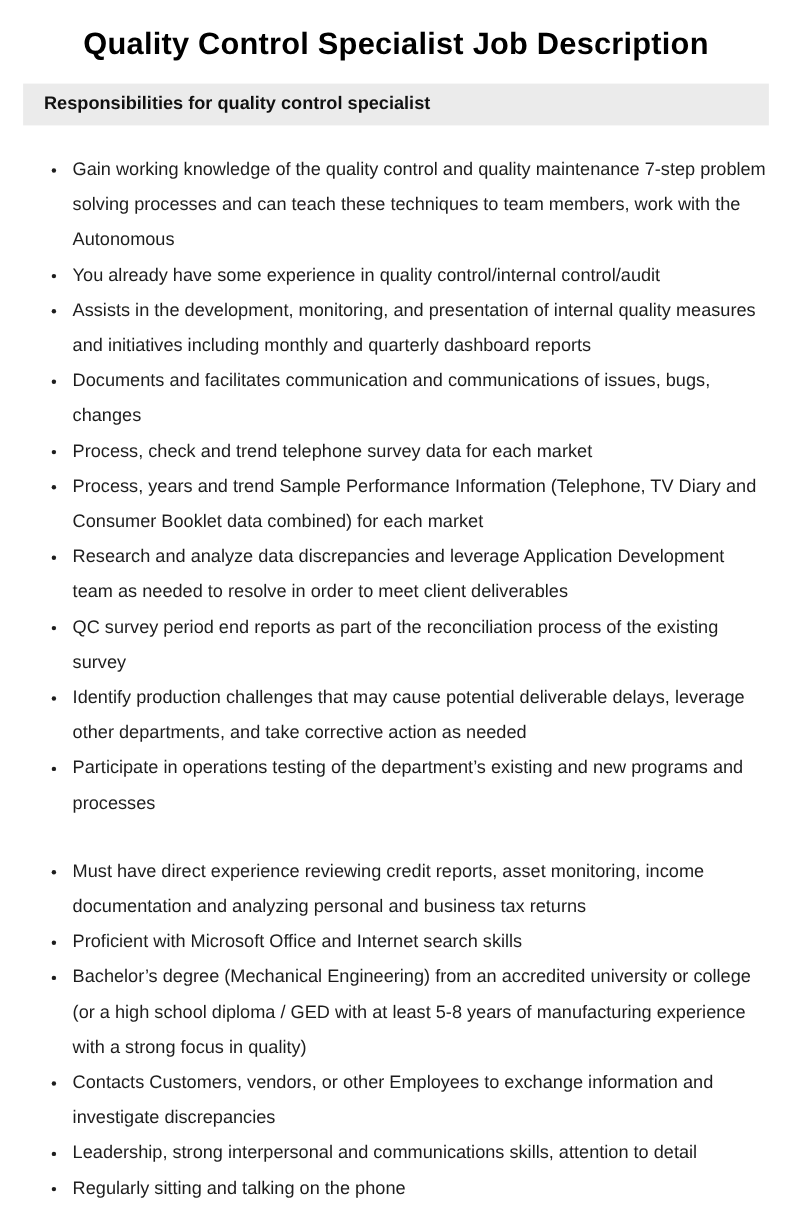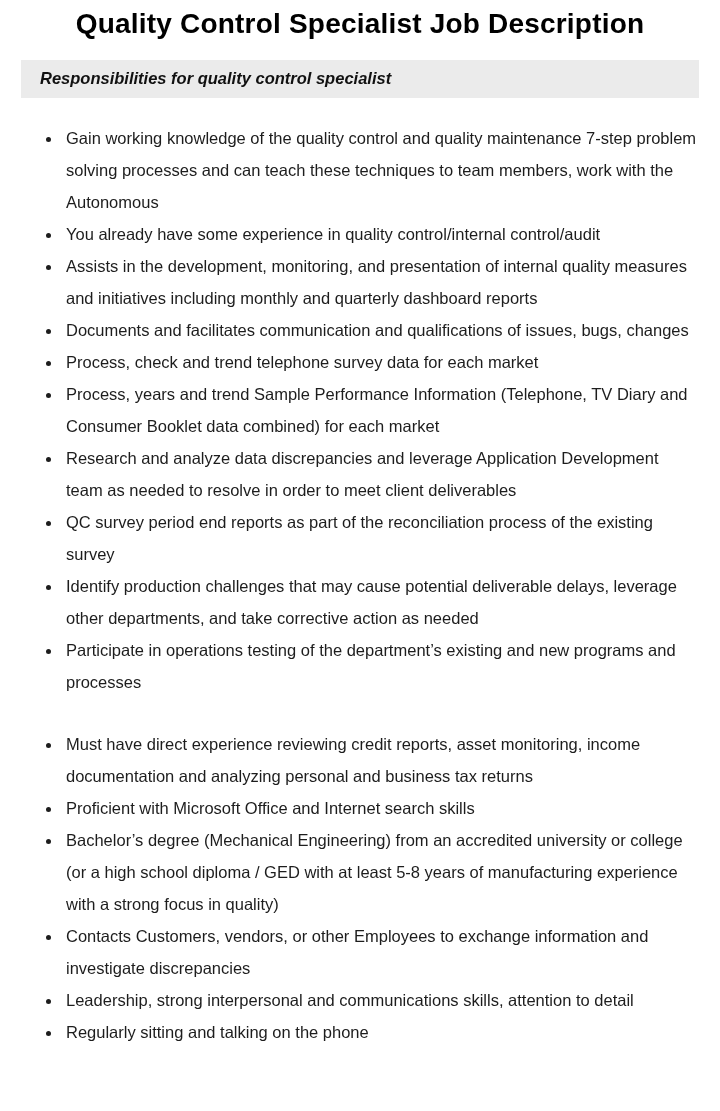--- a/index.html
+++ b/index.html
@@ -12,21 +12,21 @@
     min-height: 1111px;
     font-family: "Liberation Sans", "DejaVu Sans", sans-serif;
     color: #1d1d1d;
     -webkit-font-smoothing: antialiased;
   }
   .page {
     padding: 6px 21px 30px 21px;
     box-sizing: border-box;
   }
   h1.page-title {
-    margin: 0 0 20px 0;
+    margin: 16px 0 20px 0;
     padding-top: 2px;
     font-size: 28px;
     line-height: 1.15;
     font-weight: 700;
     color: #000000;
     text-align: center;
     letter-spacing: 0.2px;
   }
   p.intro {
     margin: 0 0 18px 0;
@@ -35,21 +35,20 @@
     color: #1d1d1d;
   }
   .section-bar {
     background: #ebebeb;
     padding: 10px 19px 11px 19px;
     font-size: 16.5px;
     line-height: 17px;
     font-weight: 700;
     color: #111111;
     margin-top: 12px;
-    font-style: italic;
   }
   ul.bullet-list {
     margin: 24px 0 30px 0;
     padding-left: 41px;
     list-style: disc outside;
   }
   ul.bullet-list li {
     font-size: 16.5px;
     line-height: 32px;
     color: #1d1d1d;
@@ -68,21 +67,21 @@
   <h1 class="page-title">Quality Control Specialist Job Description</h1>
 
 
   <section>
     <div class="section-bar">Responsibilities for quality control specialist</div>
 
     <ul class="bullet-list">
       <li>Gain working knowledge of the quality control and quality maintenance 7-step problem solving processes and can teach these techniques to team members, work with the Autonomous</li>
       <li>You already have some experience in quality control/internal control/audit</li>
       <li>Assists in the development, monitoring, and presentation of internal quality measures and initiatives including monthly and quarterly dashboard reports</li>
-      <li>Documents and facilitates communication and qualifications of issues, bugs, changes</li>
+      <li>Documents and facilitates communication and communications of issues, bugs, changes</li>
       <li>Process, check and trend telephone survey data for each market</li>
       <li>Process, years and trend Sample Performance Information (Telephone, TV Diary and Consumer Booklet data combined) for each market</li>
       <li>Research and analyze data discrepancies and leverage Application Development team as needed to resolve in order to meet client deliverables</li>
       <li>QC survey period end reports as part of the reconciliation process of the existing survey</li>
       <li>Identify production challenges that may cause potential deliverable delays, leverage other departments, and take corrective action as needed</li>
       <li>Participate in operations testing of the department’s existing and new programs and processes</li>
     </ul>
   </section>
 
   <section>

